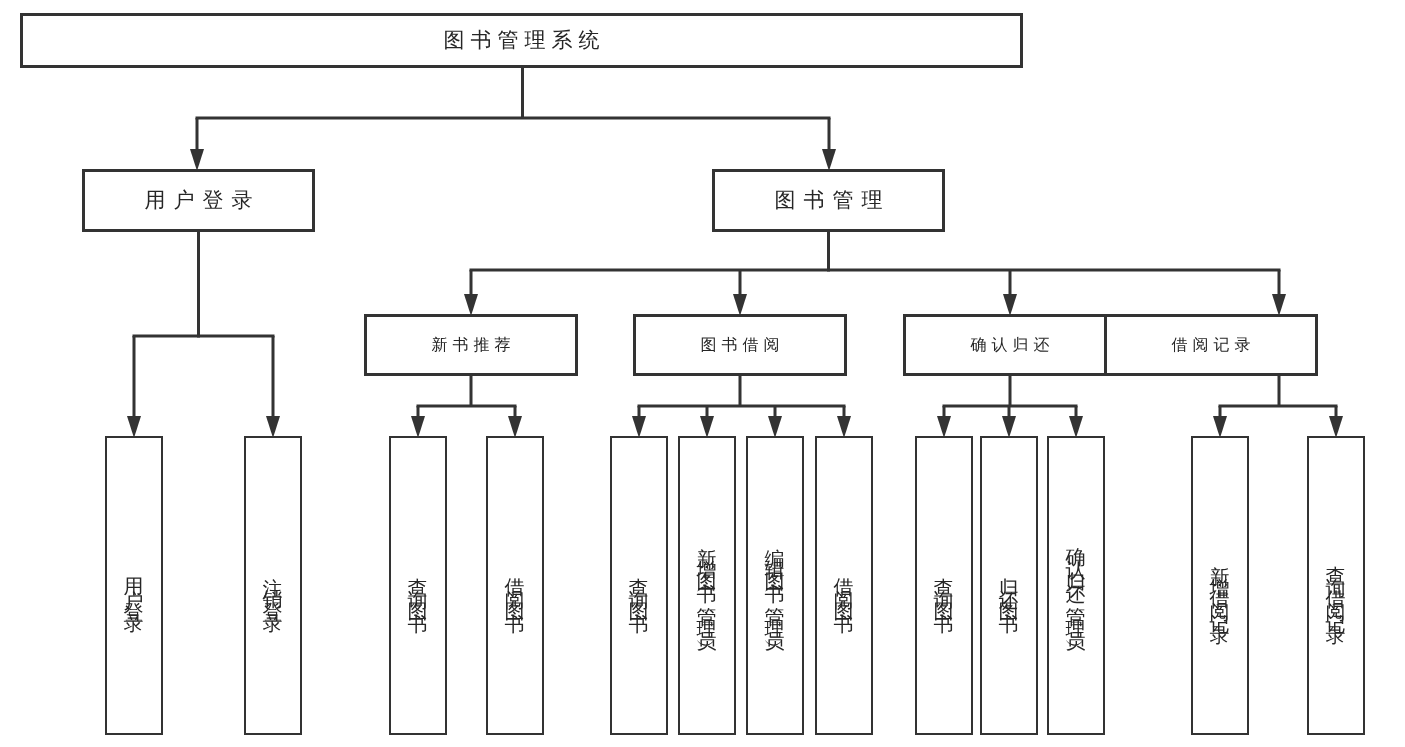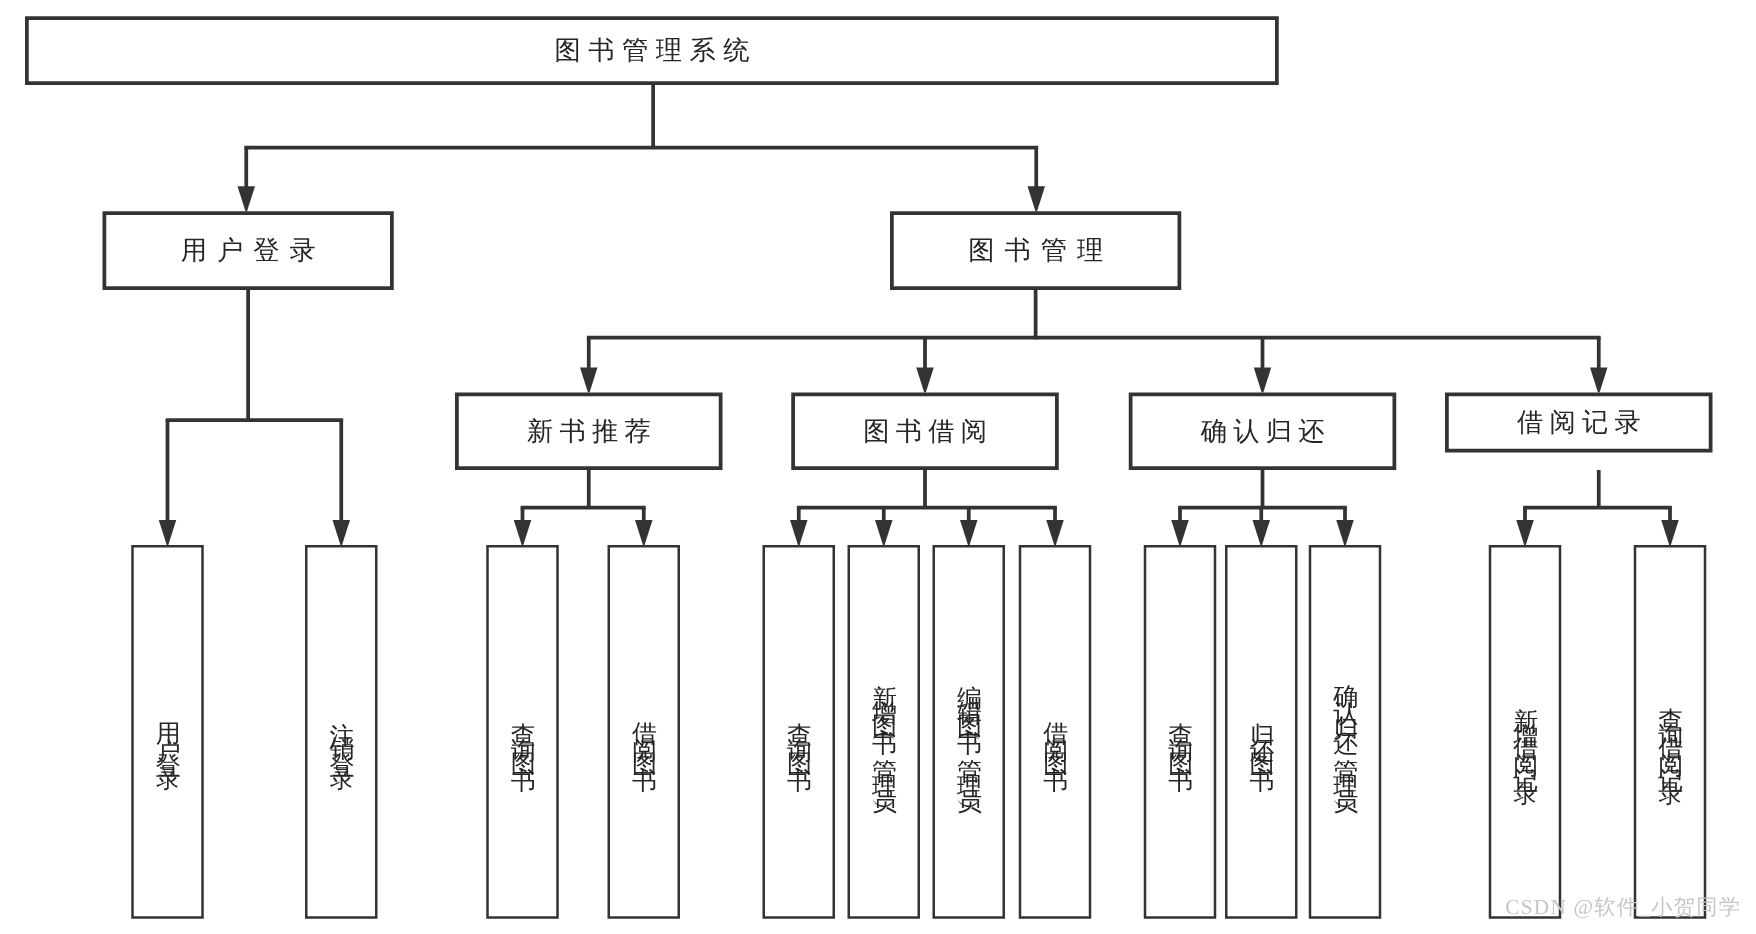--- a/index.html
+++ b/index.html
@@ -21,21 +21,21 @@
     justify-content:center;
     z-index:2;
     color:#262626;
   }
   .box .lbl{
     white-space:nowrap;
     line-height:1.15;
   }
   .root .lbl{font-size:21px;letter-spacing:6px;text-indent:6px;}
   .lvl2 .lbl{font-size:21px;letter-spacing:8px;text-indent:8px;}
-  .lvl3 .lbl{font-size:21px;letter-spacing:5px;text-indent:5px;}
+  .lvl3 .lbl{font-size:16px;letter-spacing:5px;text-indent:5px;}
   .leaf{border-width:2px;}
   .leaf .lbl{
     writing-mode:vertical-rl;
     text-orientation:mixed;
     font-size:20px;
     letter-spacing:12px;
     line-height:1;
     white-space:nowrap;
   }
   #watermark{
@@ -118,21 +118,21 @@
 
   <div class="box lvl3" style="left:364px;top:314px;width:214px;height:62px">
     <span class="lbl">新书推荐</span>
   </div>
   <div class="box lvl3" style="left:633px;top:314px;width:214px;height:62px">
     <span class="lbl">图书借阅</span>
   </div>
   <div class="box lvl3" style="left:903px;top:314px;width:214px;height:62px">
     <span class="lbl">确认归还</span>
   </div>
-  <div class="box lvl3" style="left:1156px;top:314px;width:214px;height:48px">
+  <div class="box lvl3" style="left:1104px;top:314px;width:214px;height:62px">
     <span class="lbl">借阅记录</span>
   </div>
 
   <div class="box leaf" style="left:105px;top:436px;width:58px;height:299px">
     <span class="lbl">用户登录</span>
   </div>
   <div class="box leaf" style="left:244px;top:436px;width:58px;height:299px">
     <span class="lbl">注销登录</span>
   </div>
 
@@ -166,15 +166,14 @@
     <span class="lbl">确认归还（管理员）</span>
   </div>
 
   <div class="box leaf" style="left:1191px;top:436px;width:58px;height:299px">
     <span class="lbl">新增借阅记录</span>
   </div>
   <div class="box leaf" style="left:1307px;top:436px;width:58px;height:299px">
     <span class="lbl">查询借阅记录</span>
   </div>
 
-  <div id="watermark">CSDN @软件_小贺同学</div>
 
 </div>
 
 </body></html>

